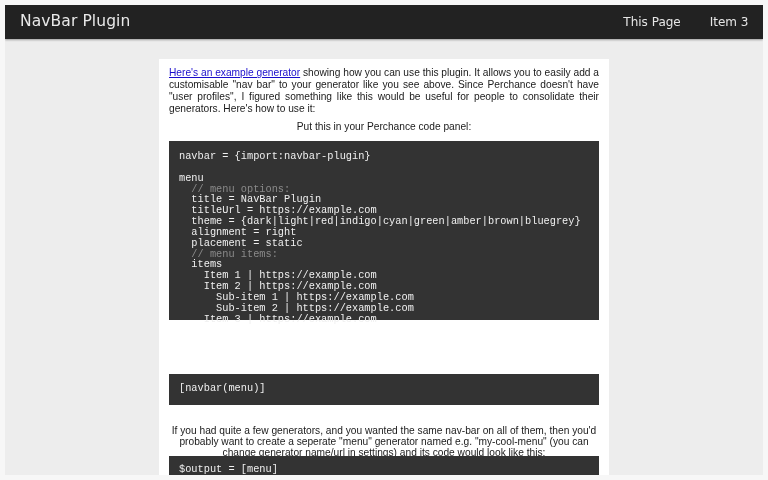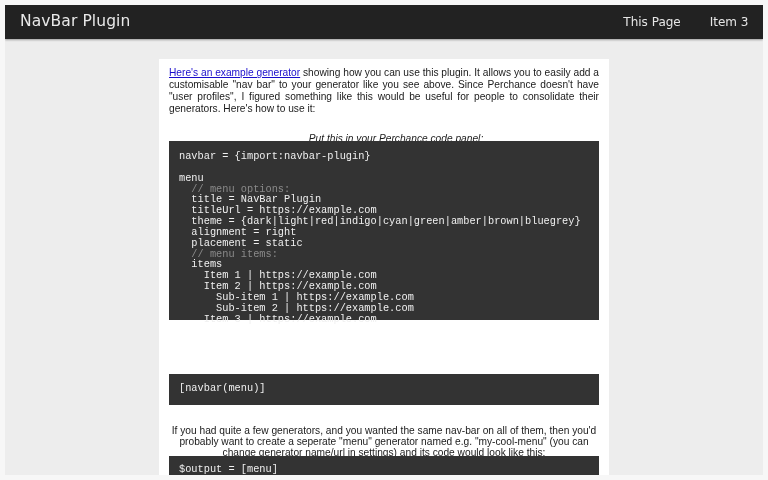--- a/index.html
+++ b/index.html
@@ -37,21 +37,21 @@
     background: #ffffff;
   }
   .para {
     position: absolute; left: 10px; width: 430px;
     font-size: 10.2px; line-height: 12px; color: #1a1a1a;
     text-align: justify; margin: 0;
   }
   .para a { color: #1a0dcc; text-decoration: underline; cursor: pointer; }
   .caption {
     position: absolute; left: 10px; width: 430px; text-align: center;
-    font-size: 10.2px; color: #1a1a1a; margin: 12px; font-style: italic;
+    font-size: 10.2px; color: #1a1a1a; margin: 0;
   }
   .code {
     position: absolute; left: 10px; width: 430px;
     background: #333333; color: #f0f0f0;
     font-family: "Liberation Mono", monospace; font-size: 10.3px;
     line-height: 10.85px; white-space: pre; box-sizing: border-box;
     padding: 10px 10px; margin: 0;
   }
   .code .cm { color: #8a8a8a; }
   .p3 { text-align: left; }

